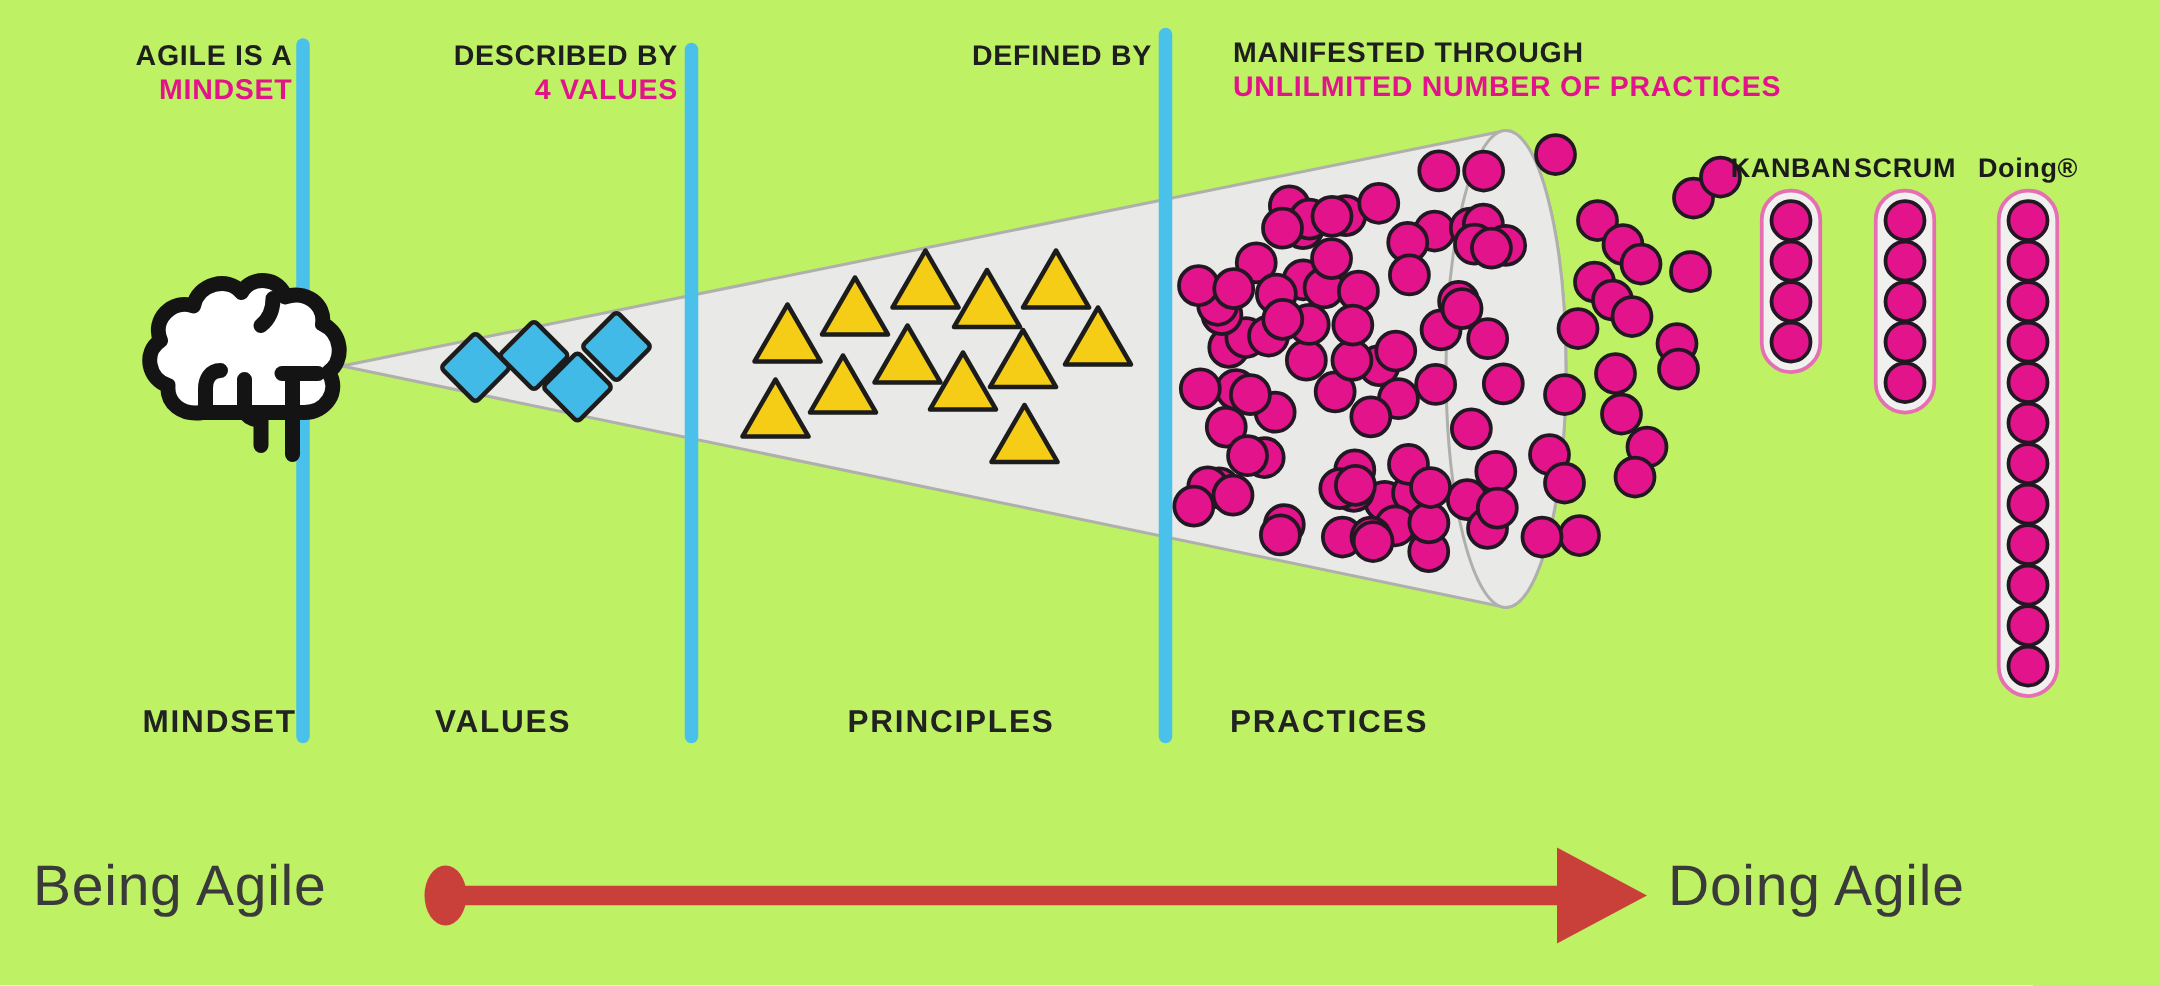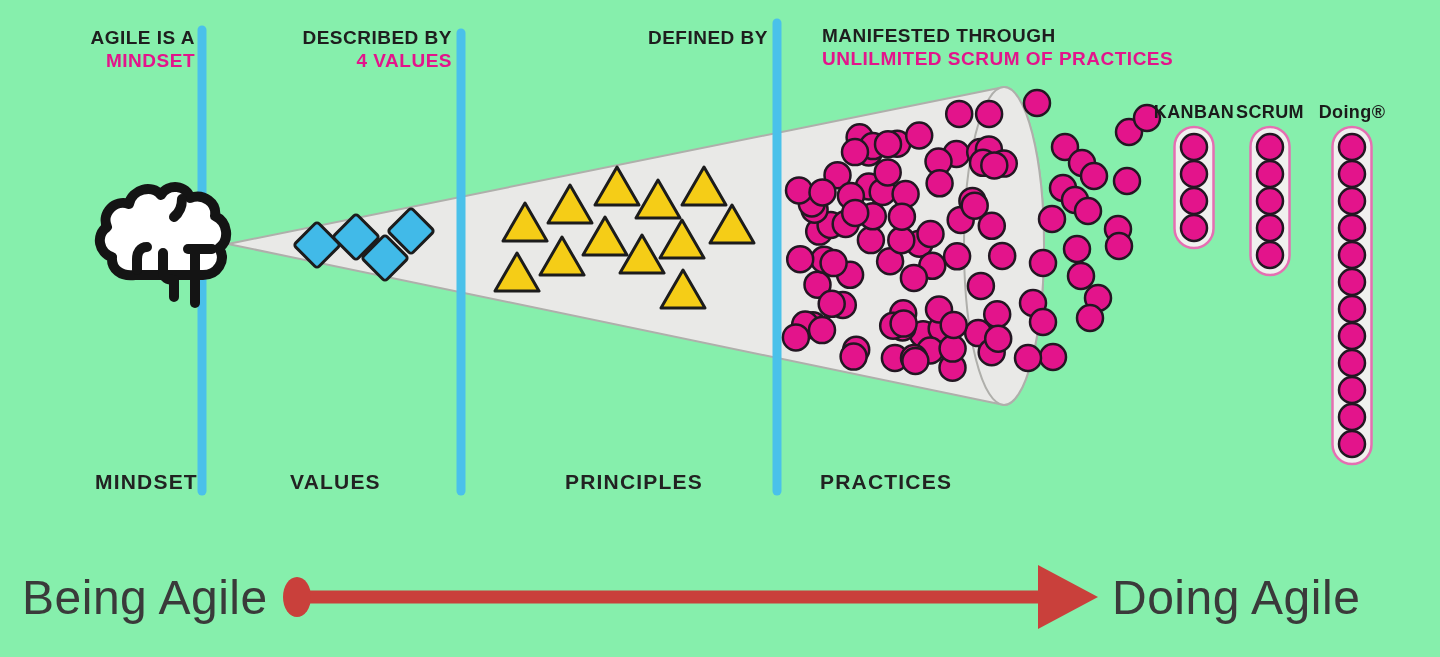--- a/index.html
+++ b/index.html
@@ -1,30 +1,30 @@
 <!DOCTYPE html>
 <html style="--pink: #E3148B; --blue: #4AC1EA; --diamond: #41BAE8; --yellow: #F5CD17; --cone: #E9E9E7; --red: #C9403B; --dark: #1E1E1E;"><head>
 <meta charset="utf-8">
 <style>
   :root{
     --pink:#E3148B; --blue:#4AC1EA; --diamond:#41BAE8; --yellow:#F5CD17;
     --cone:#E9E9E7; --cone-edge:#AFAFAB; --red:#C9403B; --dark:#1E1E1E;
     --pill-edge:#E56FB2; --pill-fill:#F0F0EE;
   }
   html,body{margin:0;padding:0;background:#fff;}
-  .stage{position:relative;width:1440px;height:657px;background:#86efac;overflow:hidden;
+  .stage{position:relative;width:1440px;height:657px;background:#bef264;overflow:hidden;
          font-family:"Liberation Sans", sans-serif;}
   .art{position:absolute;left:0;top:0;}
   .label{position:absolute;white-space:nowrap;}
   .ann{font-size:19px;font-weight:700;letter-spacing:.5px;line-height:23px;color:var(--dark);}
   .ann .l2{color:var(--pink);}
   .ann.right{text-align:right;}
   .stage-label{font-size:21px;font-weight:700;letter-spacing:1.2px;color:#222;}
   .fw-label{font-size:18px;font-weight:700;letter-spacing:.4px;color:#1b1b1b;transform:translateX(-50%);}
-  .flow-label{font-size:48px;font-weight:400;color:#3a3a3a;letter-spacing:.5px;}
+  .flow-label{font-size:38px;font-weight:400;color:#3a3a3a;letter-spacing:.5px;}
 </style>
 </head>
 <body>
 
 <div class="stage">
 
   <svg class="art" width="1440" height="657" viewBox="0 0 1440 657">
 
     <path d="M228,244 L1004,87 A40,159 0 0 1 1004,405 Z" style="fill:var(--cone);stroke:var(--cone-edge);stroke-width:2"></path>
 
@@ -216,21 +216,21 @@
   </div>
   <div class="label ann right" style="left:172px;top:26px;width:280px">
     <div class="l1">DESCRIBED BY</div>
     <div class="l2">4 VALUES</div>
   </div>
   <div class="label ann right" style="left:488px;top:26px;width:280px">
     <div class="l1">DEFINED BY</div>
   </div>
   <div class="label ann" style="left:822px;top:24px;width:440px">
     <div class="l1">MANIFESTED THROUGH</div>
-    <div class="l2">UNLILMITED SCRUM OF PRACTICES</div>
+    <div class="l2">UNLILMITED NUMBER OF PRACTICES</div>
   </div>
 
   <div class="label stage-label" style="left:95px;top:470px">MINDSET</div>
   <div class="label stage-label" style="left:290px;top:470px">VALUES</div>
   <div class="label stage-label" style="left:565px;top:470px">PRINCIPLES</div>
   <div class="label stage-label" style="left:820px;top:470px">PRACTICES</div>
 
   <div id="fw-labels">
       <div class="label fw-label" style="left: 1194px; top: 102px;">KANBAN</div>
       <div class="label fw-label" style="left: 1270px; top: 102px; text-align: right;">SCRUM</div>

